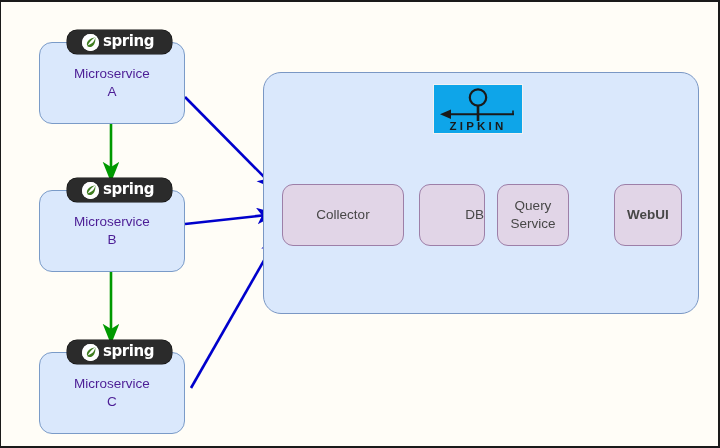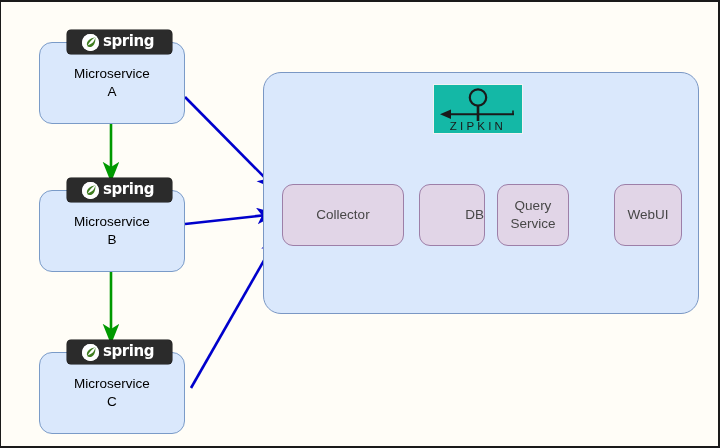--- a/index.html
+++ b/index.html
@@ -33,30 +33,30 @@
 
   
   .ms-box {
     background: #dae8fc;
     border: 1.2px solid #7a9bc8;
     border-radius: 13px;
     display: flex;
     align-items: center;
     justify-content: center;
     text-align: center;
-    color: #000000;
+    color: #4c1d95;
     font-size: 13.5px;
     line-height: 1.35;
   }
 
   
   .spring-badge {
     position: absolute;
     background: #2b2b2b;
-    border-radius: 4px;
+    border-radius: 10px;
     display: flex;
     align-items: center;
     justify-content: center;
     gap: 4px;
     padding: 0 7px 0 4px;
     height: 24px;
     box-shadow: 0 0 0 0.5px #111;
   }
   .spring-leaf {
     width: 17px;
@@ -81,22 +81,23 @@
   
   .zipkin-container {
     background: #dae8fc;
     border: 1.4px solid #7a97c4;
     border-radius: 18px;
   }
 
   
   .zipkin-logo {
     position: absolute;
-    background: #14b8a6;
+    background: #0ea5e9;
     border: 0.5px solid #f2f2f2;
+    font-weight: bold;
   }
   .zipkin-logo svg { display: block; }
 
   
   .comp-box {
     background: #e1d5e7;
     border: 1.2px solid #9d7fa8;
     border-radius: 11px;
     display: flex;
     align-items: center;
@@ -177,21 +178,21 @@
     <span>DB</span>
   </div>
 
   <div class="node comp-box" style="left:496px; top:182px; width:72px; height:62px;">
     <span>
       <span>Query</span><br>
       <span>Service</span>
     </span>
   </div>
 
-  <div class="node comp-box" style="left:613px; top:182px; width:68px; height:62px;">
+  <div class="node comp-box" style="left:613px; top:182px; width:68px; height:62px;font-weight:bold;">
     <span>WebUI</span>
   </div>
 
   <div class="node ms-box" style="left:38px; top:40px; width:146px; height:82px;">
     <span>
       <span>Microservice</span><br>
       <span>A</span>
     </span>
   </div>
   <div class="spring-badge" style="left:66px; top:28px; width:94px;">

